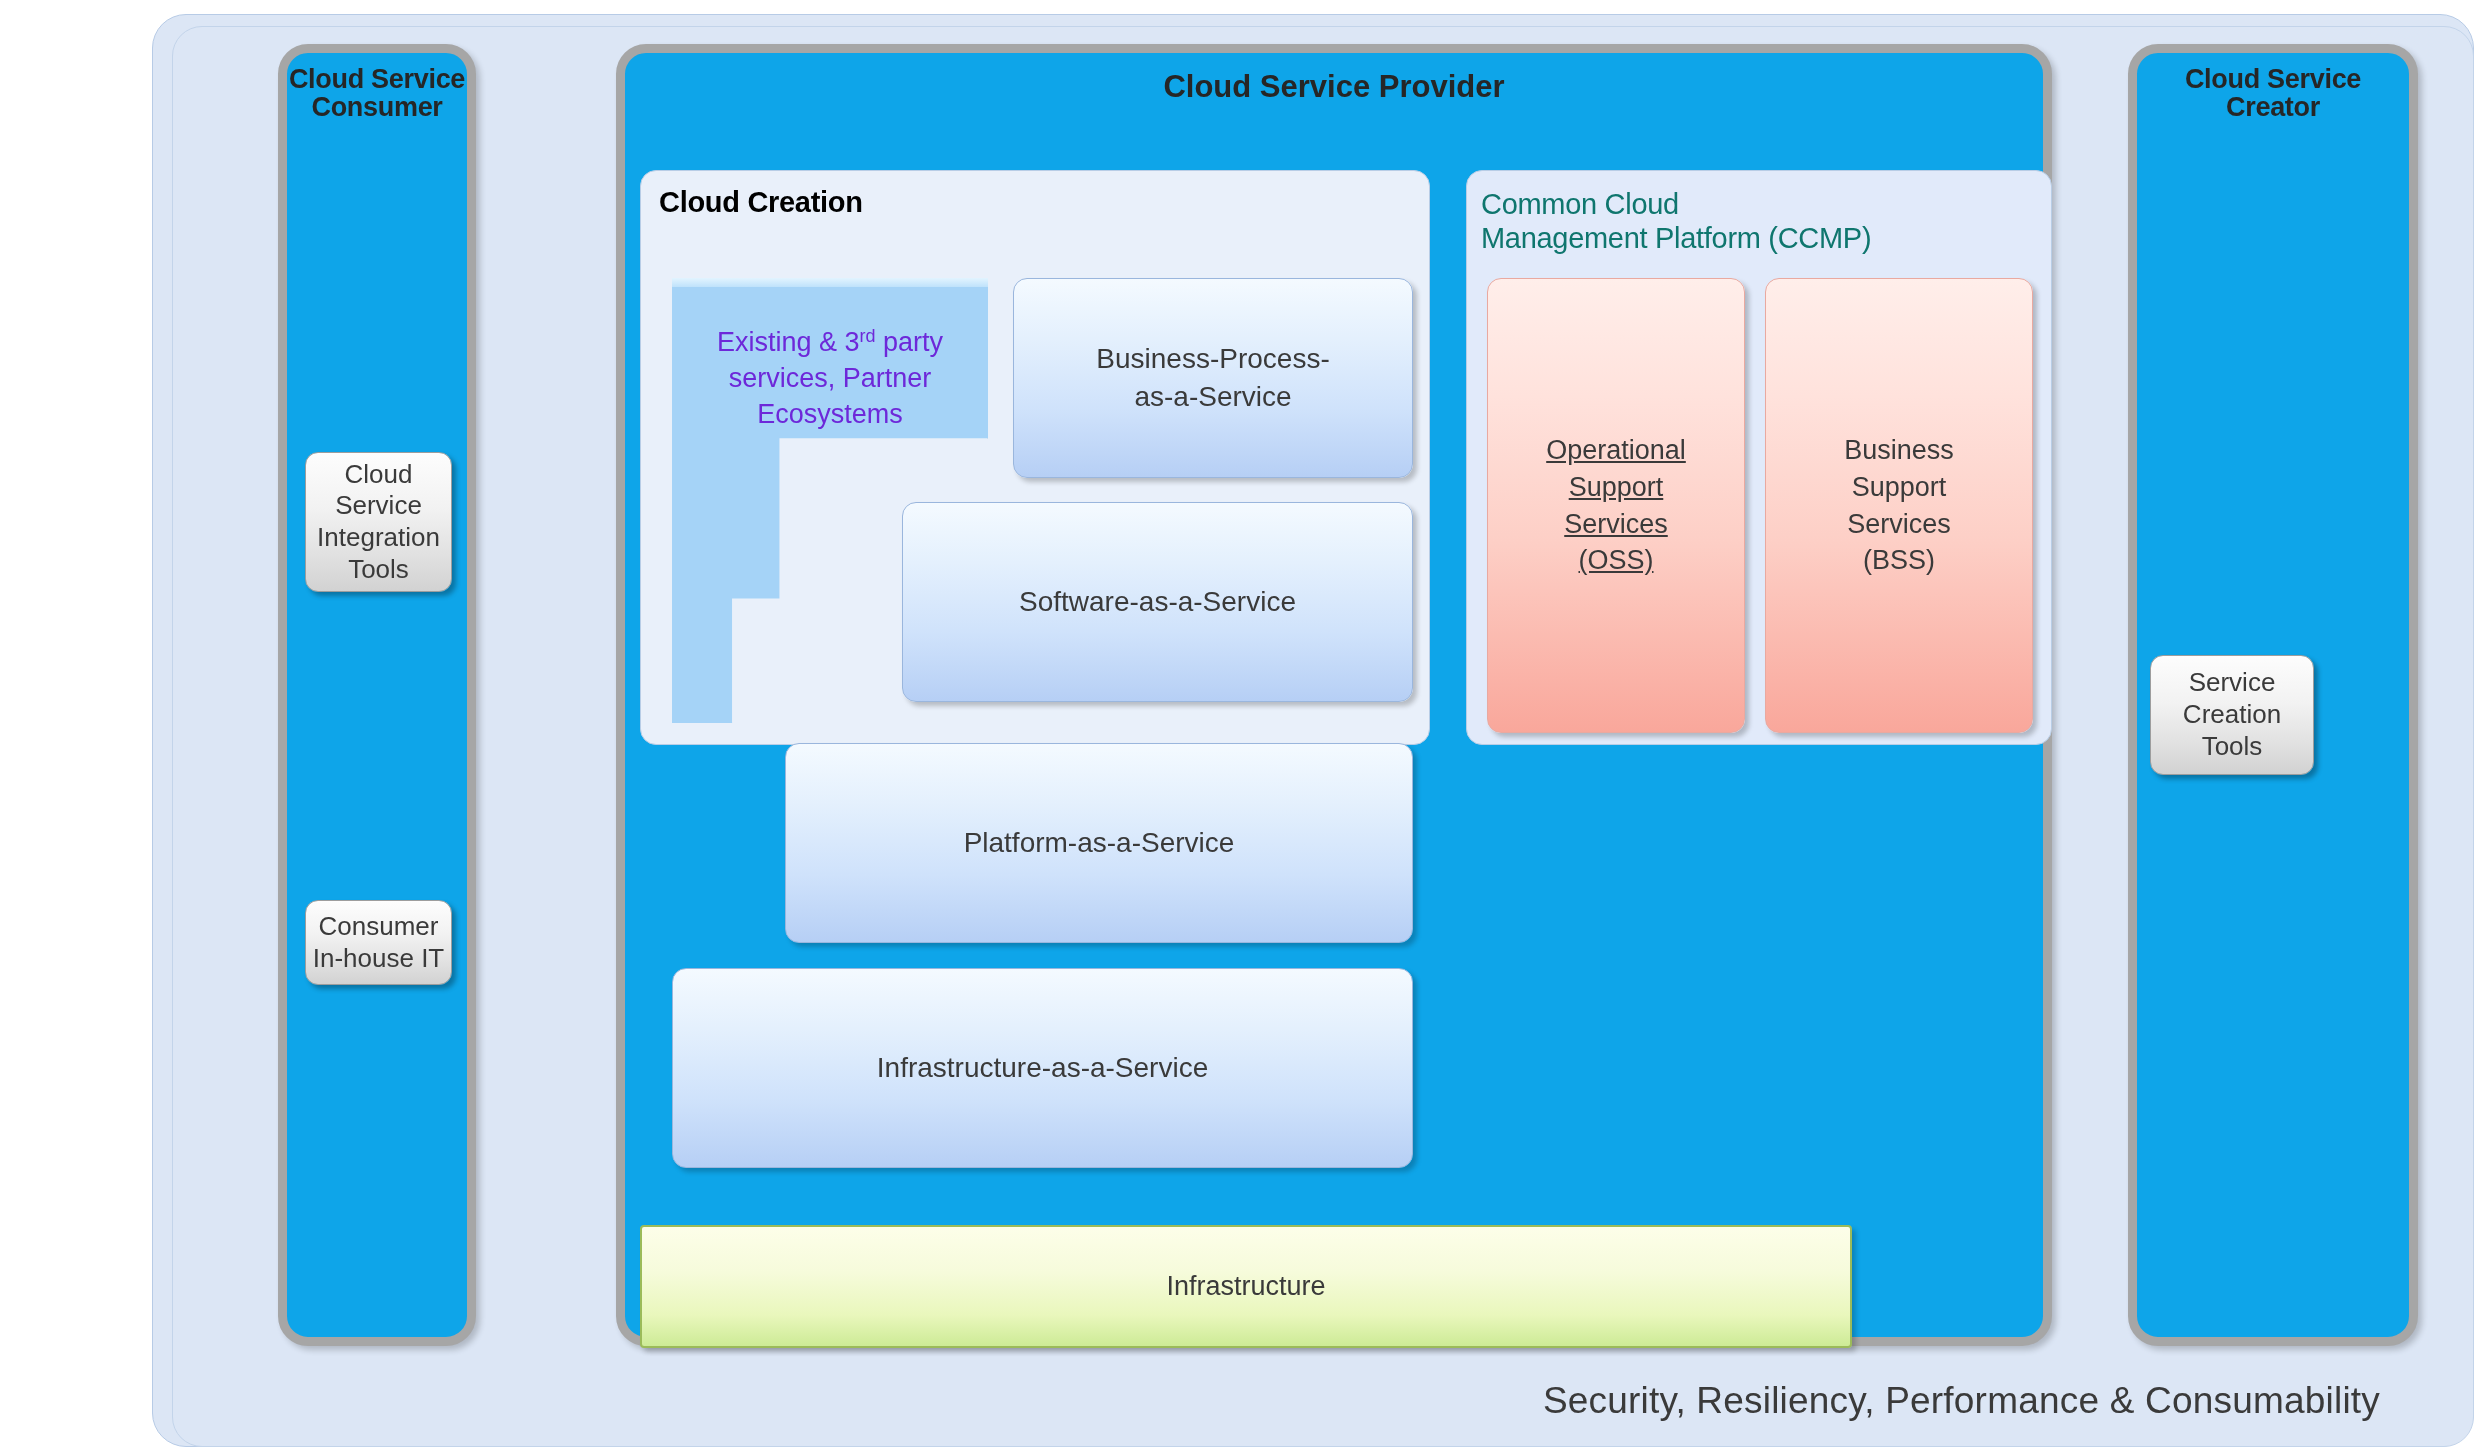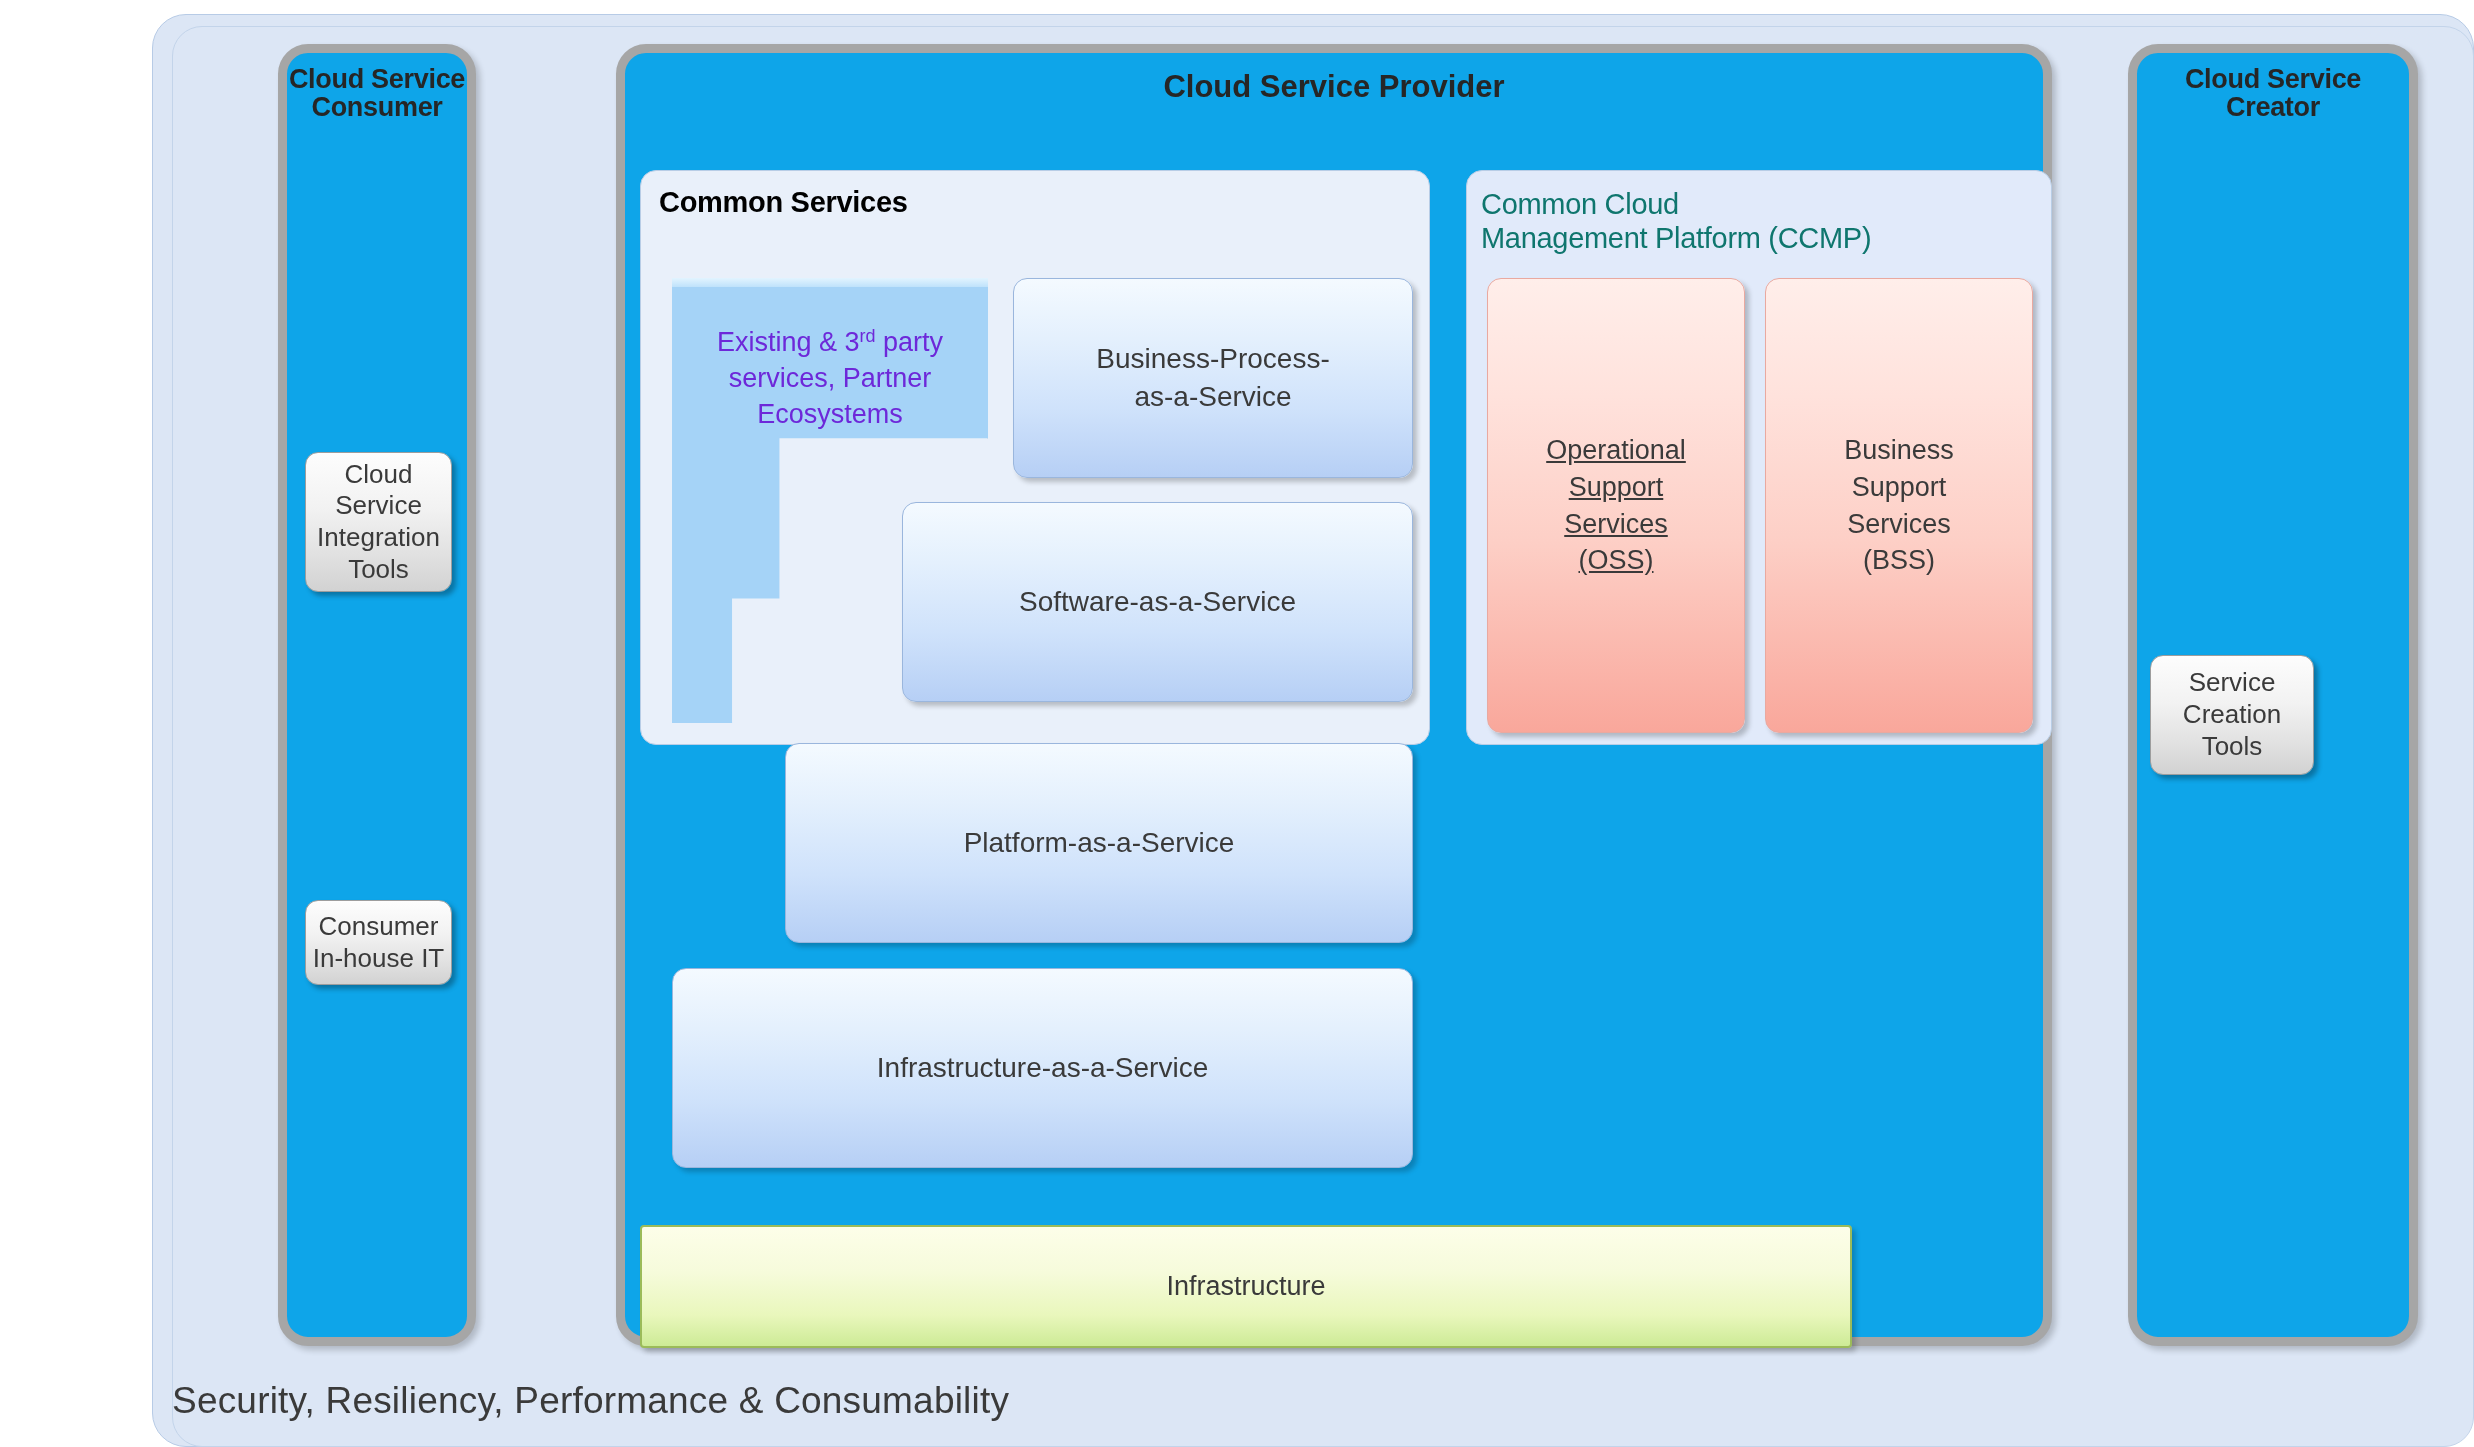--- a/index.html
+++ b/index.html
@@ -248,21 +248,21 @@
     font-size: 27px;
     font-stretch: condensed;
     box-sizing: border-box;
   }
 
   
   #security-caption {
     position: absolute;
     left: 172px; top: 1380px;
     width: 2208px;
-    text-align: left;
+    text-align: right;
     font-size: 37px;
     color: #3a3a3a;
     letter-spacing: 0.2px;
   }
 </style>
 </head>
 <body>
 
 <div id="slide-text">
   <div class="inner">
@@ -317,21 +317,21 @@
     <span>Consumer</span><br>
     <span>In-house IT</span>
   </div>
 </div>
 
 <div class="panel" id="panel-provider">
   <div class="panel-title">Cloud Service Provider</div>
 </div>
 
 <div id="group-cloud-services">
-  <div class="group-title">Common Services</div>
+  <div class="group-title">Cloud Creation</div>
 </div>
 
 <div id="svc-existing">
   <div class="step-shape"></div>
   <div class="step-hi"></div>
   <div class="step-label">
     <span>Existing &amp; 3</span><sup>rd</sup><span> party</span><br>
     <span>services, Partner</span><br>
     <span>Ecosystems</span>
   </div>

